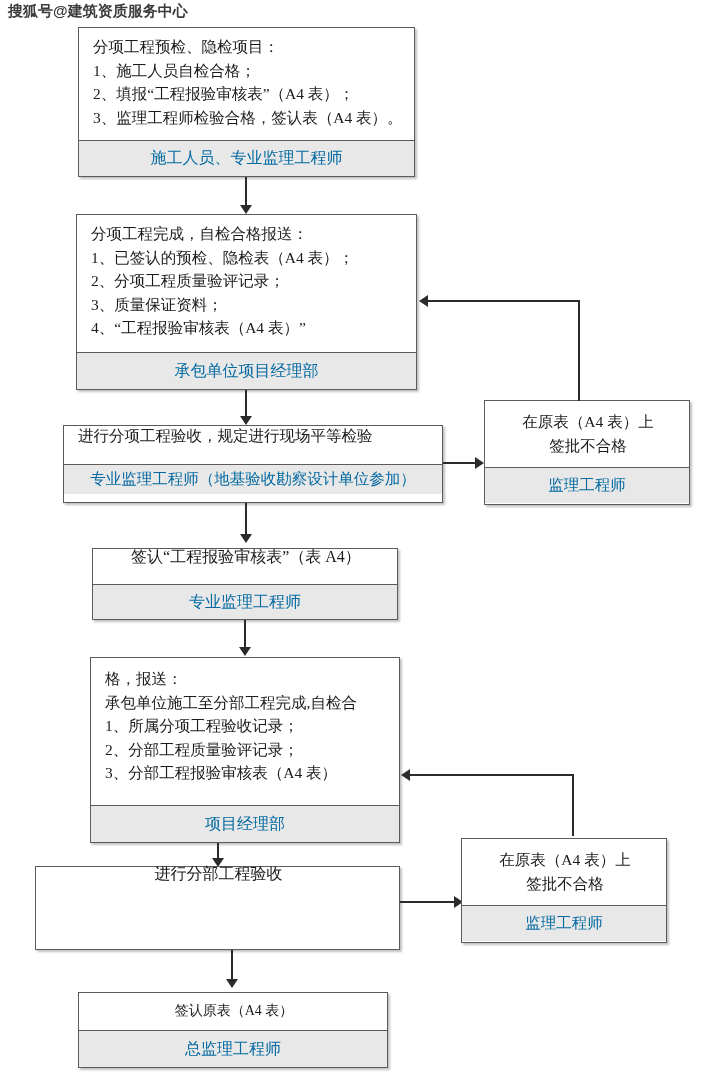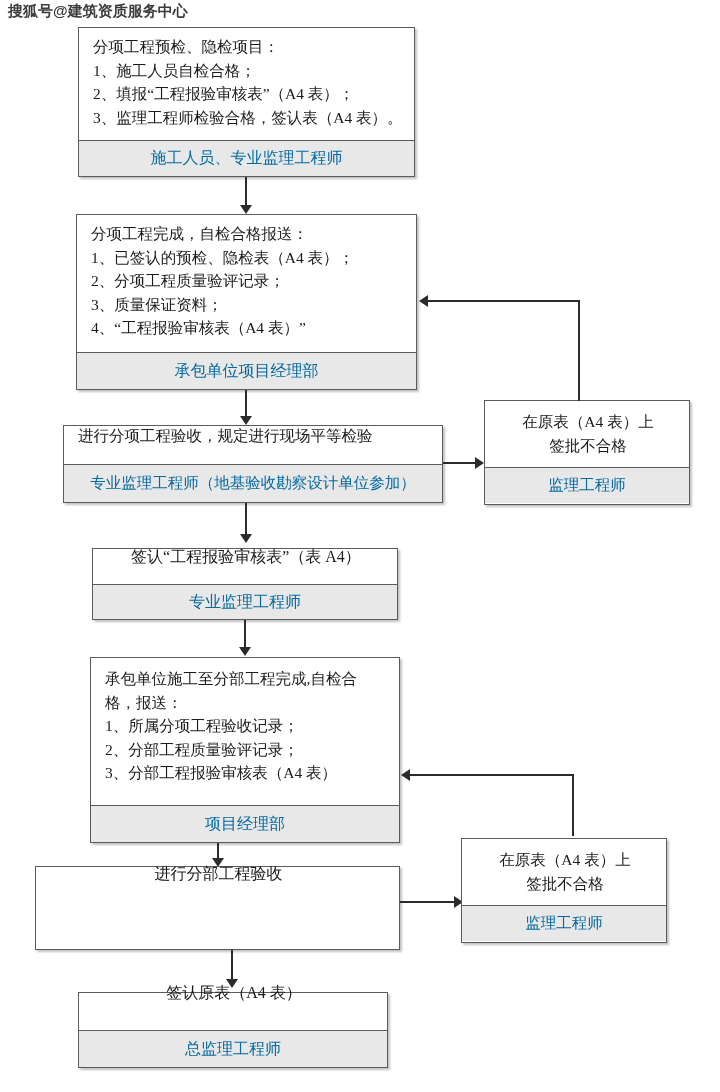--- a/index.html
+++ b/index.html
@@ -121,21 +121,21 @@
     <div class="role-cell" style="height:37px; font-size:16px;">承包单位项目经理部</div>
   </div>
 
   <div class="conn vline" style="left:245px; top:390px; height:29px;"></div>
   <div class="arrow-down" style="left:240px; top:416px;"></div>
 
   <div class="box" style="left:63px; top:425px; width:380px; height:78px;">
     <div class="body-cell center" style="height:38px; font-size:15.5px; display:flex; align-items:center; justify-content:flex-start; padding-left:14px;">
       <p class="line">进行分项工程验收，规定进行现场平等检验</p>
     </div>
-    <div class="role-cell" style="height:38px; font-size:15.5px;">专业监理工程师（地基验收勘察设计单位参加）</div>
+    <div class="role-cell" style="height:30px; font-size:15.5px;">专业监理工程师（地基验收勘察设计单位参加）</div>
   </div>
 
   <div class="conn hline" style="left:443px; top:462px; width:35px;"></div>
   <div class="arrow-right" style="left:475px; top:457px;"></div>
 
   <div class="box" style="left:484px; top:400px; width:206px; height:105px;">
     <div class="body-cell center" style="height:66px; font-size:15.5px; padding-top:9px;">
       <p class="line">在原表（A4 表）上</p>
       <p class="line">签批不合格</p>
     </div>
@@ -154,22 +154,22 @@
       <p class="line">签认“工程报验审核表”（表 A4）</p>
     </div>
     <div class="role-cell" style="height:35px; font-size:16px;">专业监理工程师</div>
   </div>
 
   <div class="conn vline" style="left:244px; top:620px; height:31px;"></div>
   <div class="arrow-down" style="left:239px; top:647px;"></div>
 
   <div class="box" style="left:90px; top:657px; width:310px; height:186px;">
     <div class="body-cell" style="height:147px; font-size:15.5px; padding-top:9px;">
+      <p class="line">格，报送：</p>
       <p class="line">承包单位施工至分部工程完成,自检合</p>
-      <p class="line">格，报送：</p>
       <p class="line">1、所属分项工程验收记录；</p>
       <p class="line">2、分部工程质量验评记录；</p>
       <p class="line">3、分部工程报验审核表（A4 表）</p>
     </div>
     <div class="role-cell" style="height:37px; font-size:16px;">项目经理部</div>
   </div>
 
   <div class="conn vline" style="left:572px; top:774px; height:62px;"></div>
   <div class="conn hline" style="left:410px; top:774px; width:164px;"></div>
   <div class="arrow-left" style="left:401px; top:769px;"></div>
@@ -191,19 +191,19 @@
       <p class="line">在原表（A4 表）上</p>
       <p class="line">签批不合格</p>
     </div>
     <div class="role-cell" style="height:36px; font-size:15.5px;">监理工程师</div>
   </div>
 
   <div class="conn vline" style="left:231px; top:950px; height:32px;"></div>
   <div class="arrow-down" style="left:226px; top:979px;"></div>
 
   <div class="box" style="left:78px; top:992px; width:310px; height:76px;">
-    <div class="body-cell center" style="height:37px; font-size:16px; display:flex; align-items:flex-end; justify-content:center;">
+    <div class="body-cell center" style="height:37px; font-size:14px; display:flex; align-items:flex-start; justify-content:center;">
       <p class="line">签认原表（A4 表）</p>
     </div>
     <div class="role-cell" style="height:37px; font-size:16px;">总监理工程师</div>
   </div>
 
 </div>
 
 </body></html>

